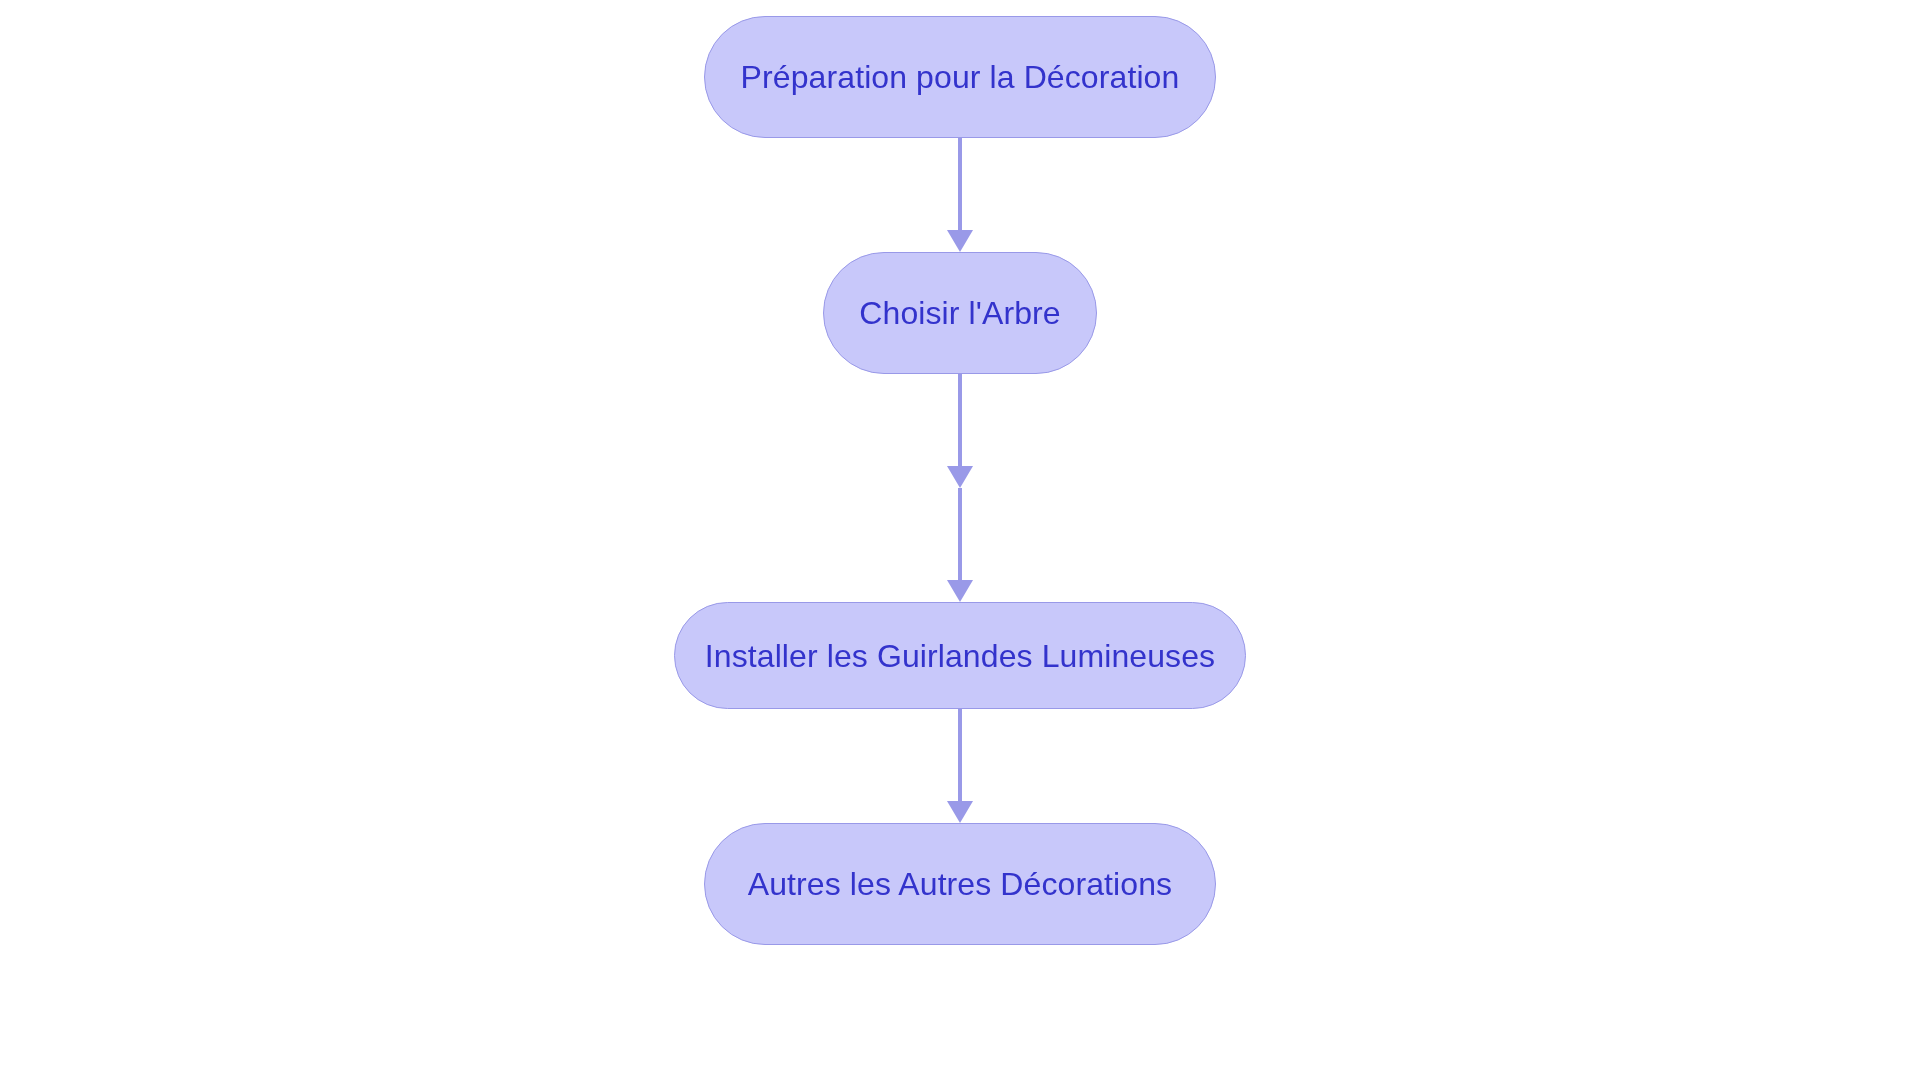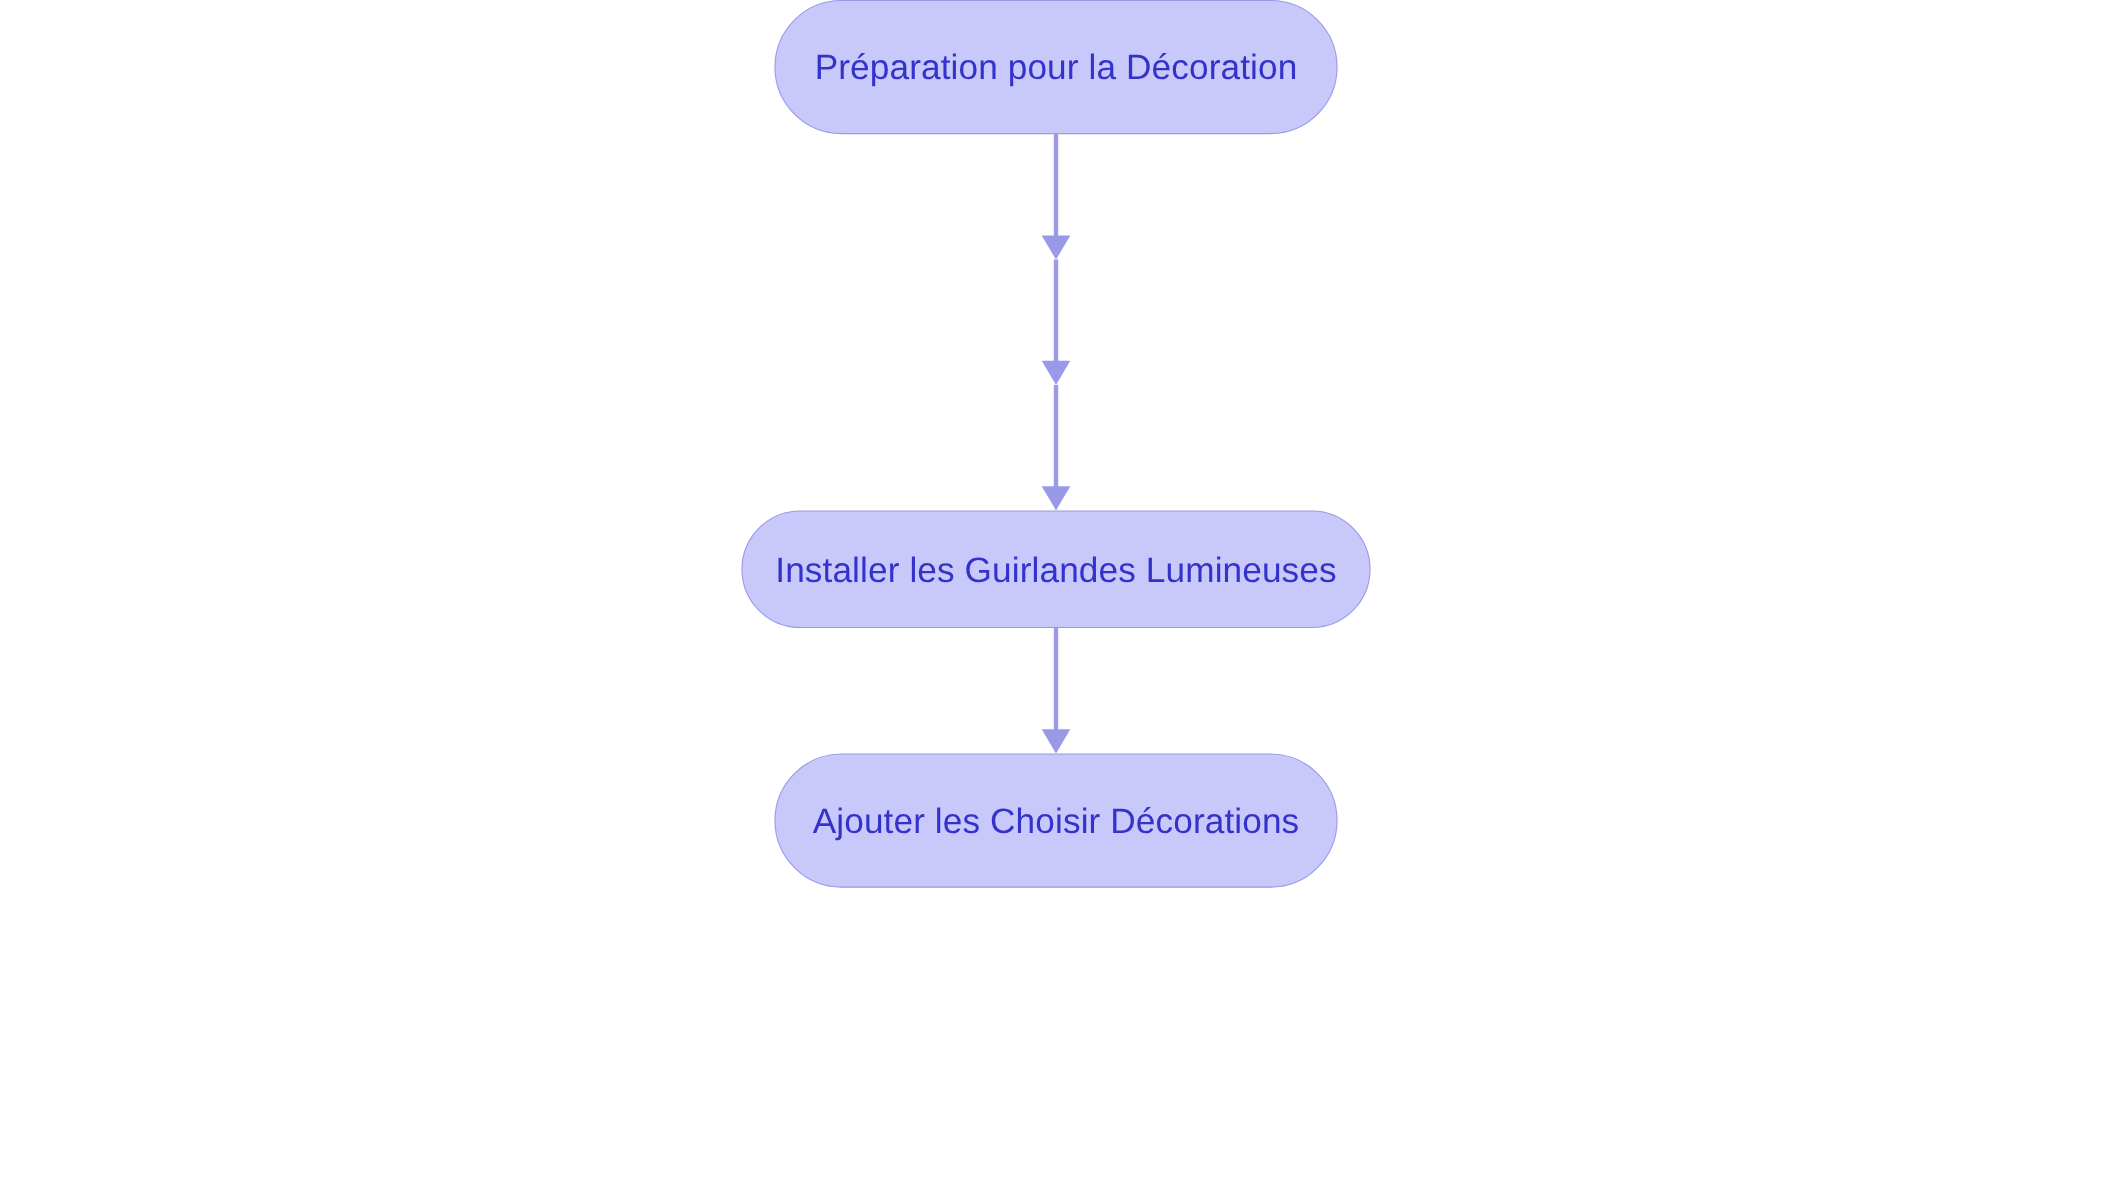--- a/index.html
+++ b/index.html
@@ -70,21 +70,21 @@
   .connector .head {
     width: 0;
     height: 0;
     border-left: 13px solid transparent;
     border-right: 13px solid transparent;
     border-top: 22px solid #9999e8;
     margin-top: -1px;
   }
 
   
-  .n1 { width: 512px; height: 122px; margin-top: 0; }
+  .n1 { width: 512px; height: 122px; margin-top: 16px; }
   .c1 { height: 114px; }
   .n2 { width: 274px; height: 122px; }
   .c2 { height: 114px; }
   .n3 { width: 492px; height: 122px; }
   .c3 { height: 114px; }
   .n4 { width: 572px; height: 107px; }
   .c4 { height: 114px; }
   .n5 { width: 512px; height: 122px; }
 </style>
 </head>
@@ -95,20 +95,23 @@
 
     <div class="node n1">
       <span class="node-label">Préparation pour la Décoration</span>
     </div>
 
     <div class="connector c1">
       <div class="stem"></div>
       <div class="head"></div>
     </div>
 
+    <div class="node n2">
+      <span class="node-label">Choisir l'Arbre</span>
+    </div>
 
     <div class="connector c2">
       <div class="stem"></div>
       <div class="head"></div>
     </div>
 
 
     <div class="connector c3">
       <div class="stem"></div>
       <div class="head"></div>
@@ -117,17 +120,17 @@
     <div class="node n4">
       <span class="node-label">Installer les Guirlandes Lumineuses</span>
     </div>
 
     <div class="connector c4">
       <div class="stem"></div>
       <div class="head"></div>
     </div>
 
     <div class="node n5">
-      <span class="node-label">Ajouter les Choisir Décorations</span>
+      <span class="node-label">Autres les Autres Décorations</span>
     </div>
 
   </div>
 </div>
 
 </body></html>

